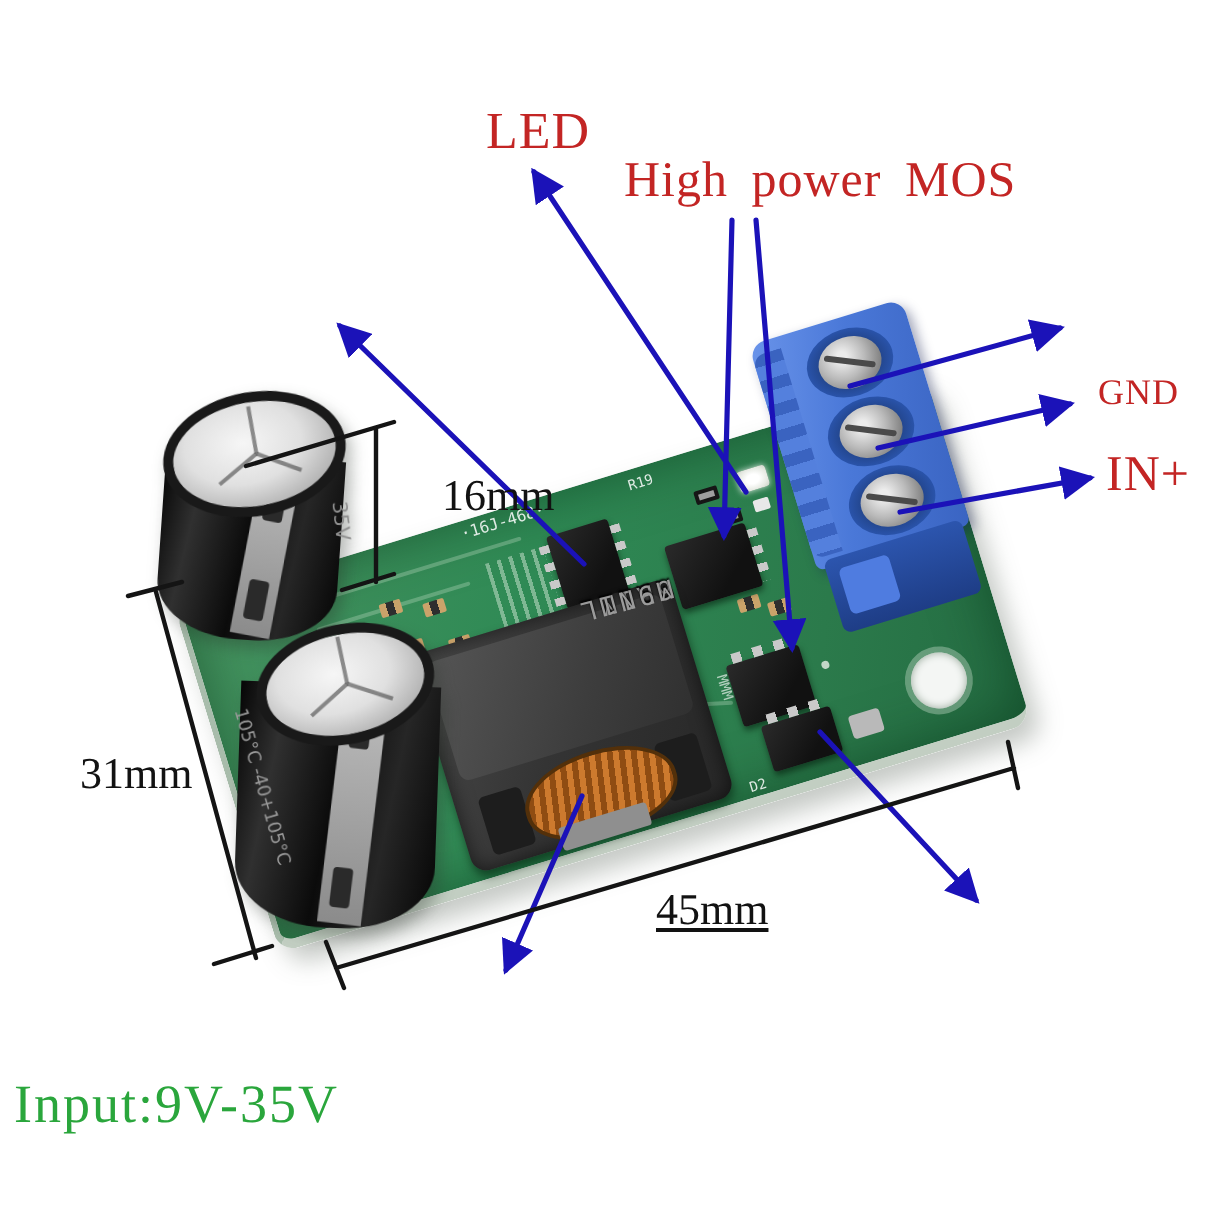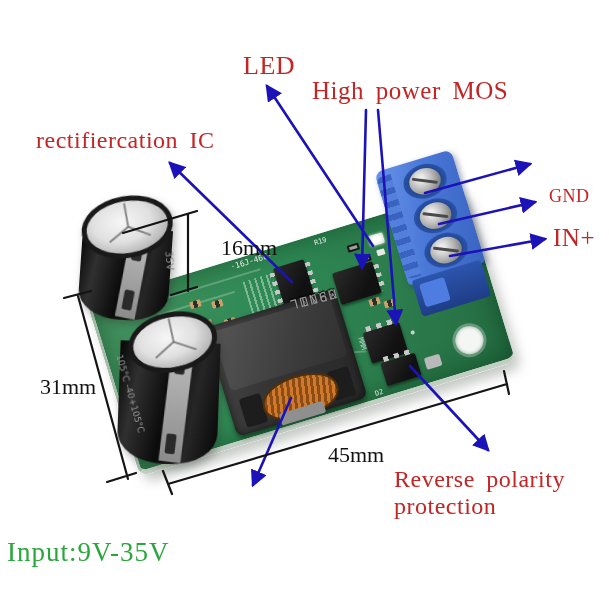--- a/index.html
+++ b/index.html
@@ -110,21 +110,21 @@
   .lbl-sync1{left:36px;top:99px;}
   .lbl-sync2{left:36px;top:127px;}
   .lbl-out{left:540px;top:150px;font-size:25px;}
   .lbl-gnd{left:549px;top:186px;font-size:18px;}
   .lbl-in{left:553px;top:224px;font-size:25px;}
   .lbl-ind{left:103px;top:488px;}
   .lbl-rev1{left:394px;top:466px;}
   .lbl-rev2{left:394px;top:493px;}
   .lbl-16{left:190px;top:235px;padding-left:31px;}
   .lbl-31{left:40px;top:374px;}
-  .lbl-45{left:328px;top:442px;}
+  .lbl-45{left:328px;top:442px;text-decoration:underline;}
   .lbl-input{left:7px;top:537px;}
   .lbl-output{left:5px;top:569px;}
 </style>
 </head>
 <body>
 
 <div class="stage">
 
   <div class="board">
     <div class="silk" style="left:145px;top:3px;">·16J-468·</div>
@@ -263,25 +263,22 @@
     </g>
     <g stroke="#141414" stroke-width="2.2" fill="none" stroke-linecap="round">
       <path d="M123,233 L197,211 M188,214 L188,291 M171,295 L197,287"></path>
       <path d="M64,298 L91,291 M78,296 L128,479 M107,482 L136,473"></path>
       <path d="M163,471 L172,494 M168,484 L507,384 M504,371 L509,394"></path>
     </g>
   </svg>
 
   <div class="lbl red lbl-mos">High power MOS</div>
   <div class="lbl red lbl-led">LED</div>
-  <div class="lbl red lbl-sync2">rectifiercation IC</div>
   <div class="lbl red lbl-gnd">GND</div>
   <div class="lbl red lbl-in">IN+</div>
-  <div class="lbl red lbl-rev1">Reverse polarity</div>
-  <div class="lbl red lbl-rev2">protection</div>
 
   <div class="lbl blk lbl-16">16mm</div>
   <div class="lbl blk lbl-31">31mm</div>
   <div class="lbl blk lbl-45">45mm</div>
 
   <div class="lbl grn lbl-input">Input:9V-35V</div>
 
 </div>
 
 </body></html>

